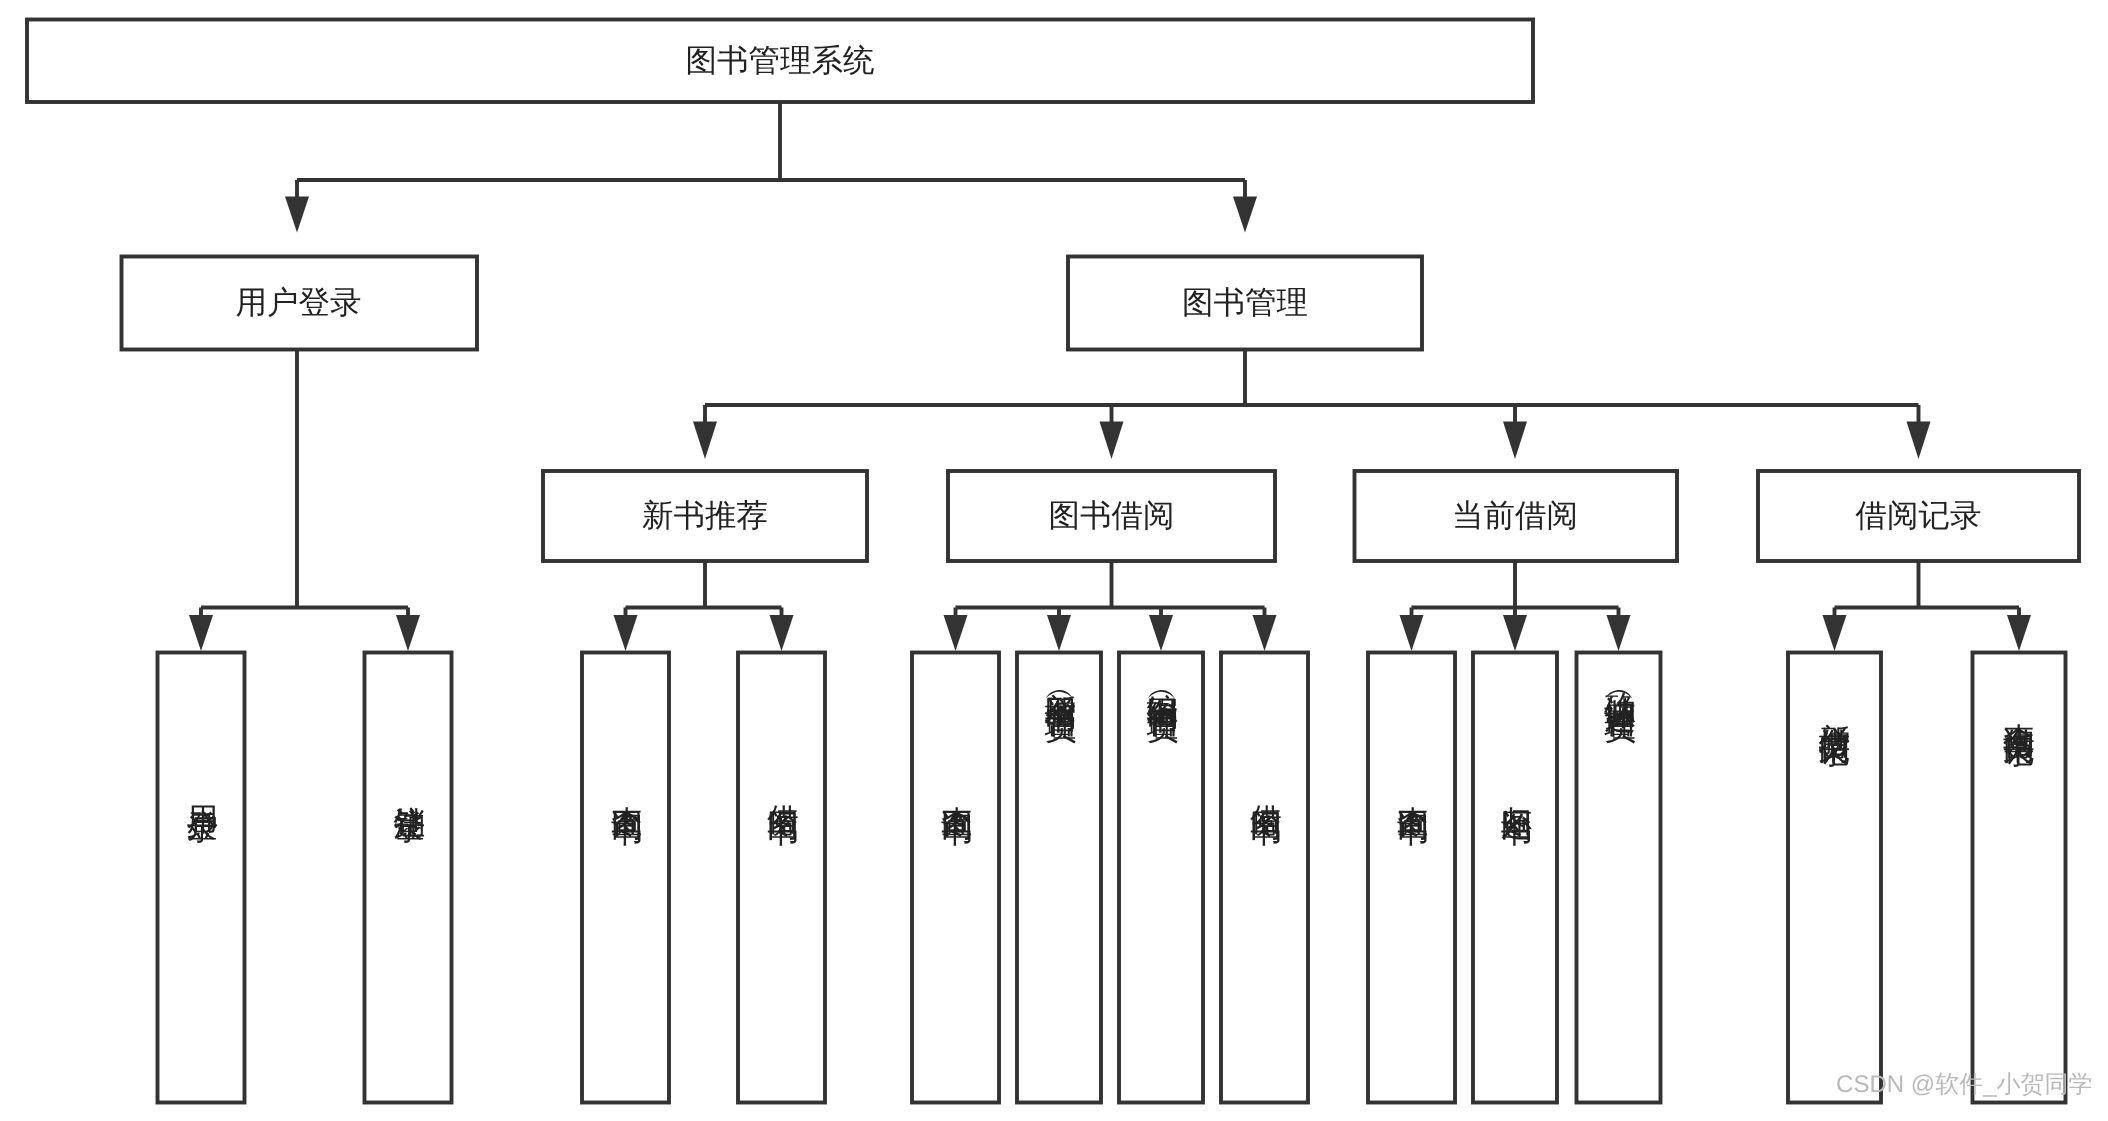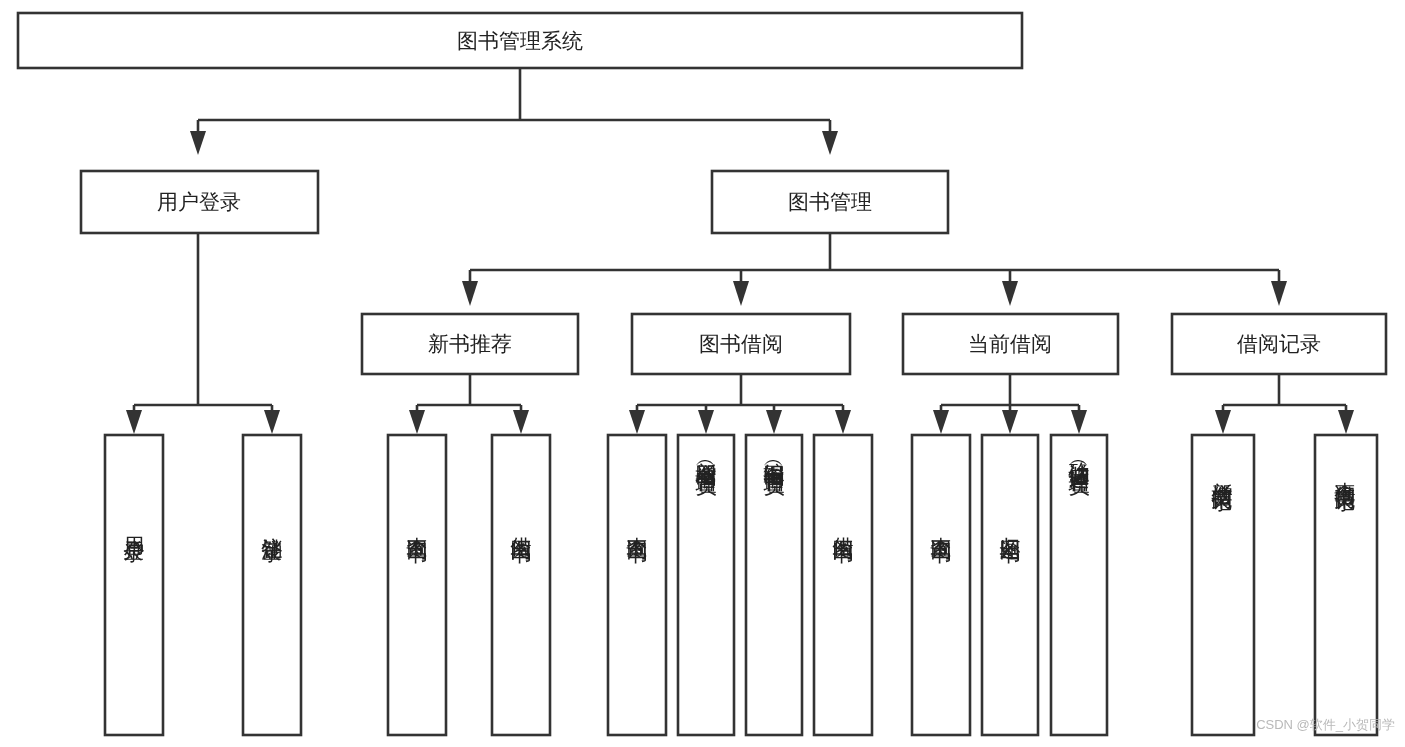--- a/index.html
+++ b/index.html
@@ -60,21 +60,21 @@
     white-space: nowrap;
     text-align: start;
     pointer-events: none;
     user-select: none;
   }
   .watermark {
     position: absolute;
     right: 10px;
     bottom: 6px;
     font-family: "Liberation Sans", "DejaVu Sans", sans-serif;
-    font-size: 13px;
+    font-size: 16px;
     color: #b9b9b9;
     white-space: nowrap;
     user-select: none;
   }
 </style>
 </head>
 <body>
 
 <div id="diagram-root">
 

